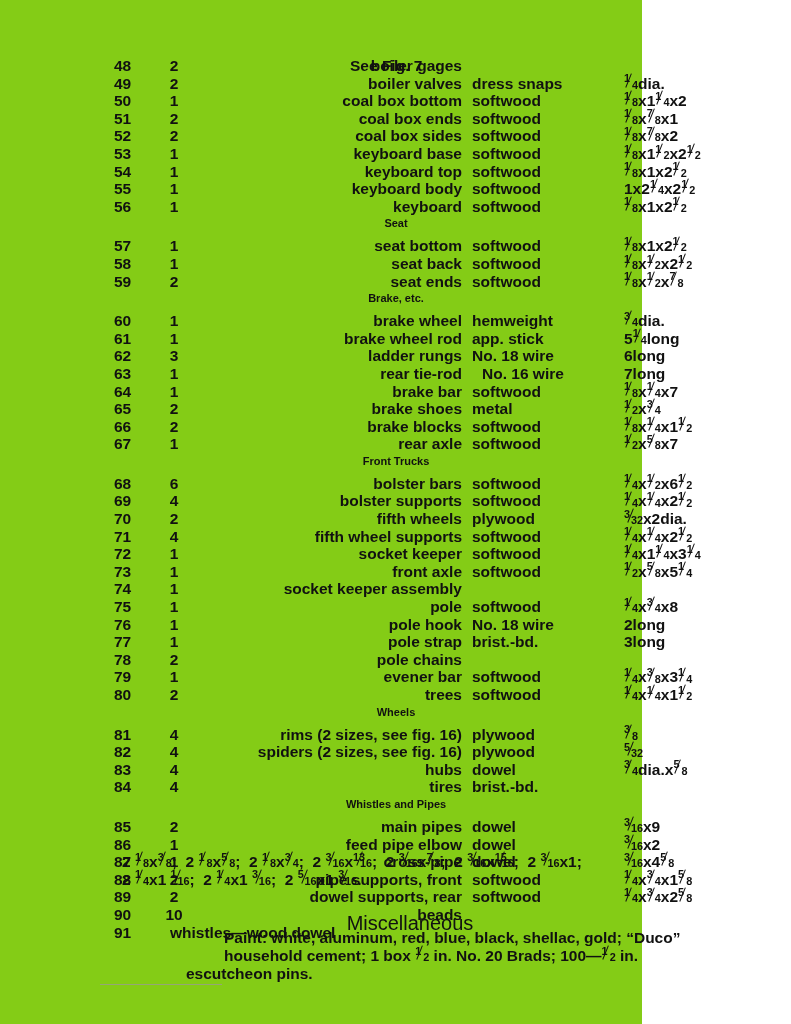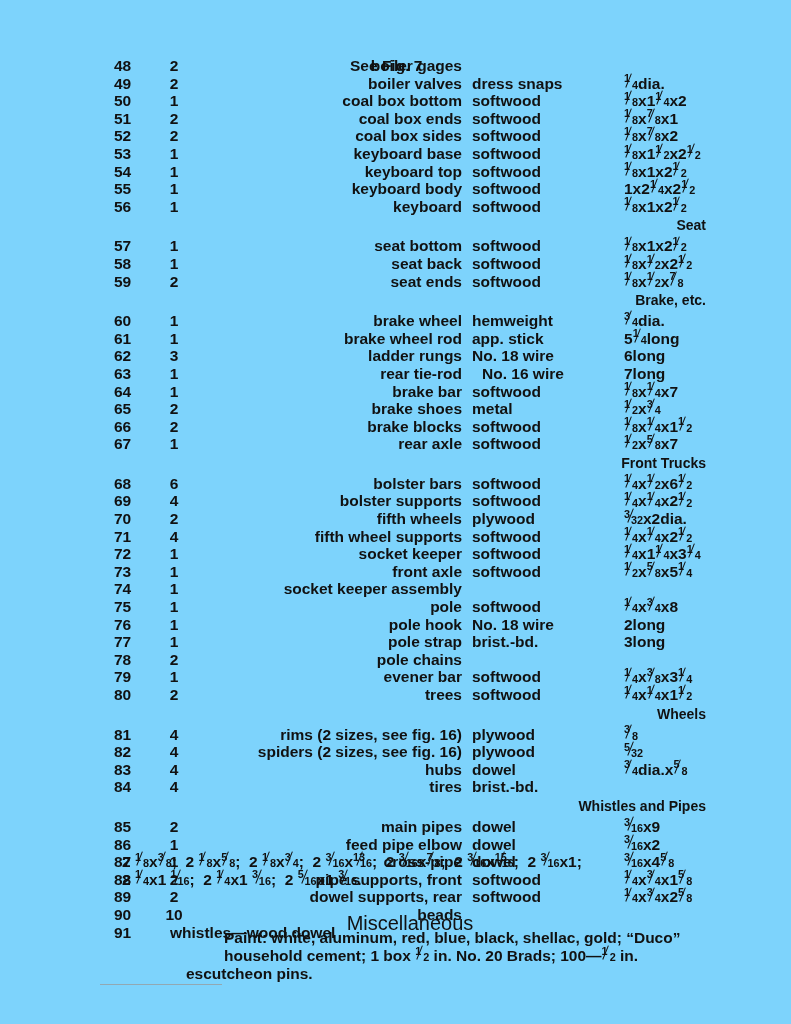--- a/index.html
+++ b/index.html
@@ -11,23 +11,23 @@
     width: 791px;
     height: 1024px;
     font-family: "Liberation Sans", sans-serif;
     color: #111111;
     overflow: hidden;
     position: relative;
   }
   #page {
     position: absolute;
     left: 0; top: 0;
-    width: 791px;
+    width: 642px;
     height: 1024px;
-    background: #7dd3fc;
+    background: #84cc16;
   }
   .sheet {
     position: absolute;
     left: 100px;
     top: 58px;
     width: 620px;
   }
   table.parts {
     border-collapse: collapse;
     width: 620px;
@@ -50,23 +50,23 @@
 
   tr.section td {
     text-align: center;
     height: 20px;
     padding-top: 2px !important;
   }
   .section-title {
     display: block;
     width: 620px;
     margin-left: -14px;
-    text-align: right;
+    text-align: center;
     font-weight: bold;
-    font-size: 14px;
+    font-size: 11px;
   }
   .indent-mat { padding-left: 20px !important; }
 
   
   .fr {
     display: inline-block;
     position: relative;
     font-size: 0.70em;
     line-height: 1;
     vertical-align: baseline;

